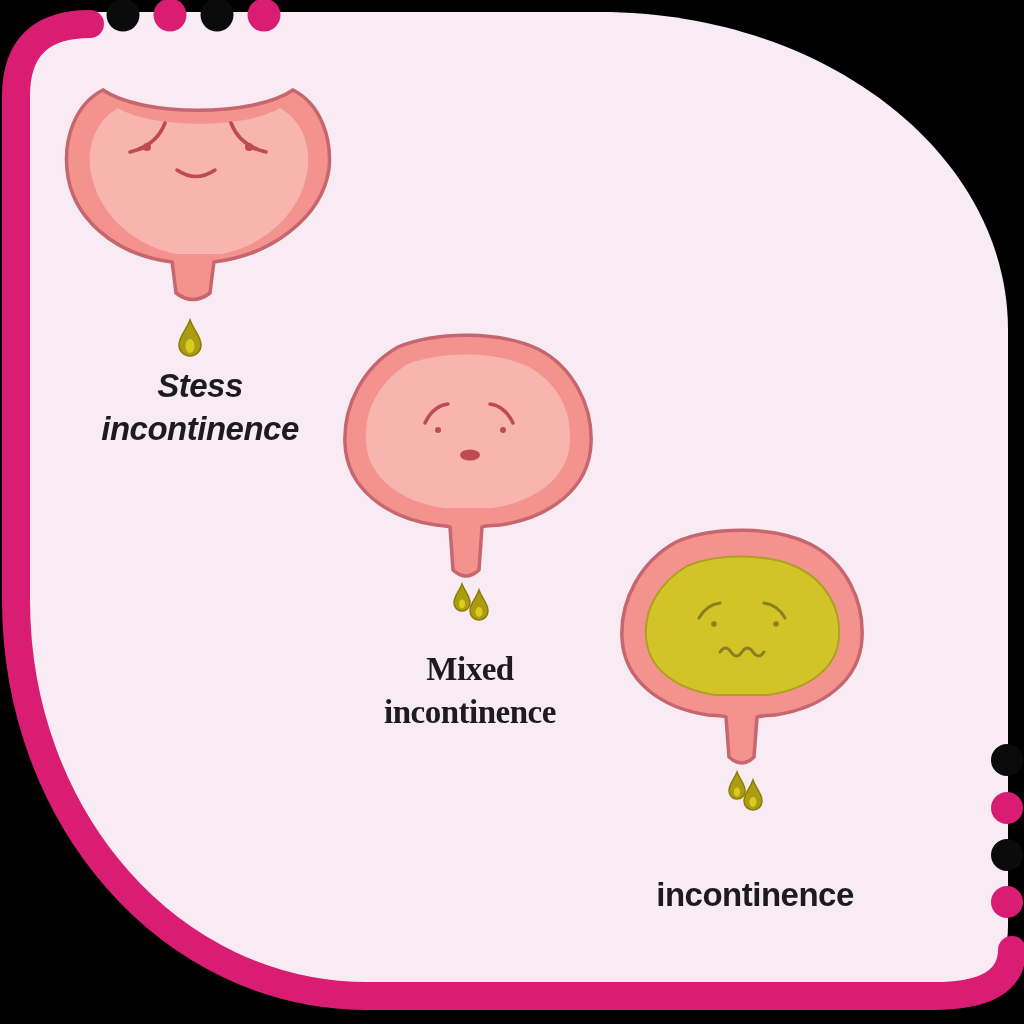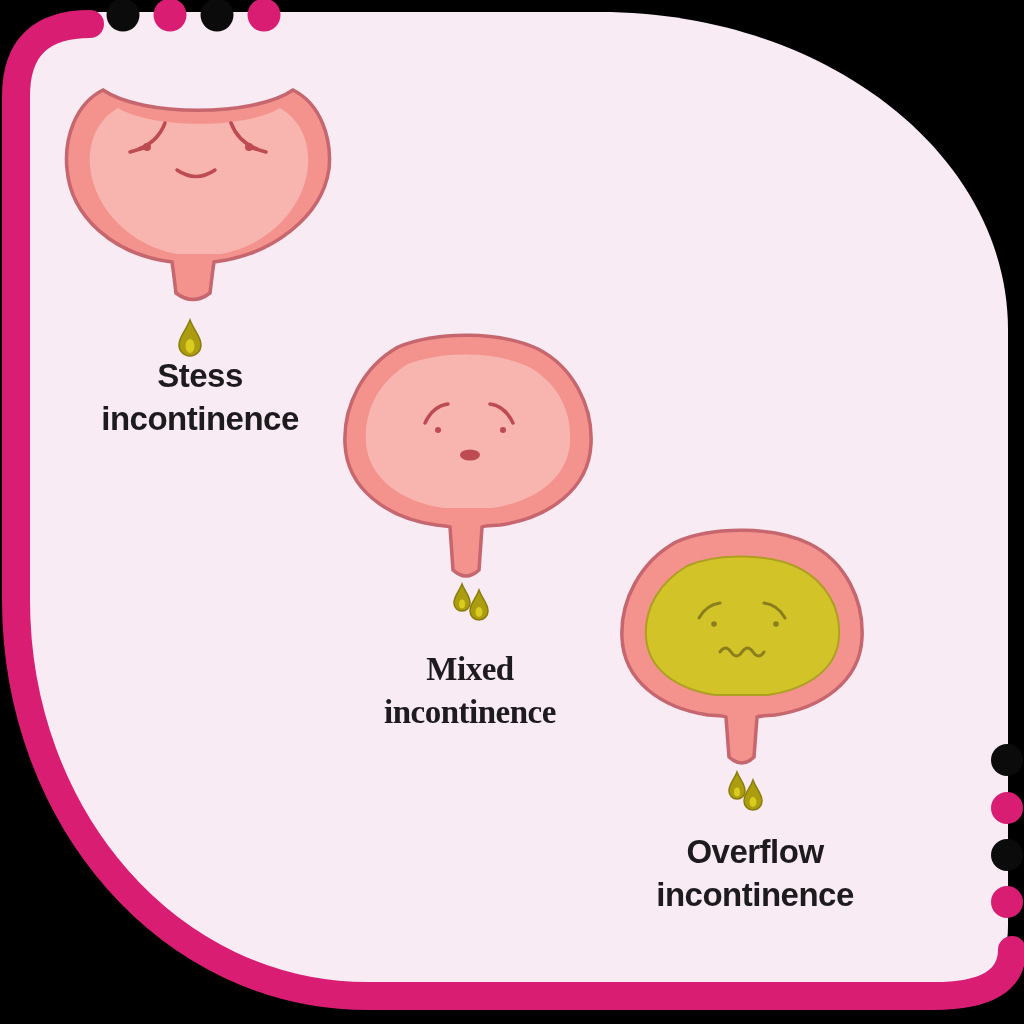--- a/index.html
+++ b/index.html
@@ -14,21 +14,21 @@
   .face-fill  { fill:#BE4A52; stroke:none; }
   .face3      { stroke:#8A7E1D; stroke-width:3;   fill:none; stroke-linecap:round; }
   .face3-fill { fill:#8A7E1D; stroke:none; }
   .drop       { stroke:#8A7D0B; stroke-width:1.5; }
   .inner-yel  { stroke:#AE9F22; stroke-width:2; }
   .label {
     position:absolute; width:340px; text-align:center;
     font-weight:bold; font-size:33px; line-height:43px;
     letter-spacing:-0.5px; color:#1D1B1E;
   }
-  #label-stress   { left:30px;  top:354px; }
+  #label-stress   { left:30px;  top:364px;font-style:italic; }
   #label-mixed    { left:300px; top:648px;font-family:Liberation Serif, serif; }
   #label-overflow { left:585px; top:830px; }
 </style>
 </head>
 <body>
 
 <div id="stage">
   <svg id="scene" width="1024" height="1024" viewBox="0 0 1024 1024">
 
     <path d="M 85 12 H 600 C 825 12 1008 154 1008 330 L 1008 926
@@ -137,16 +137,16 @@
 
   <div class="label" id="label-stress">
     <span>Stess</span><br>
     <span>incontinence</span>
   </div>
   <div class="label" id="label-mixed">
     <span>Mixed</span><br>
     <span>incontinence</span>
   </div>
   <div class="label" id="label-overflow">
-    <span>Overflow</span><br>
+    <br>
     <span>incontinence</span>
   </div>
 </div>
 
 </body></html>

